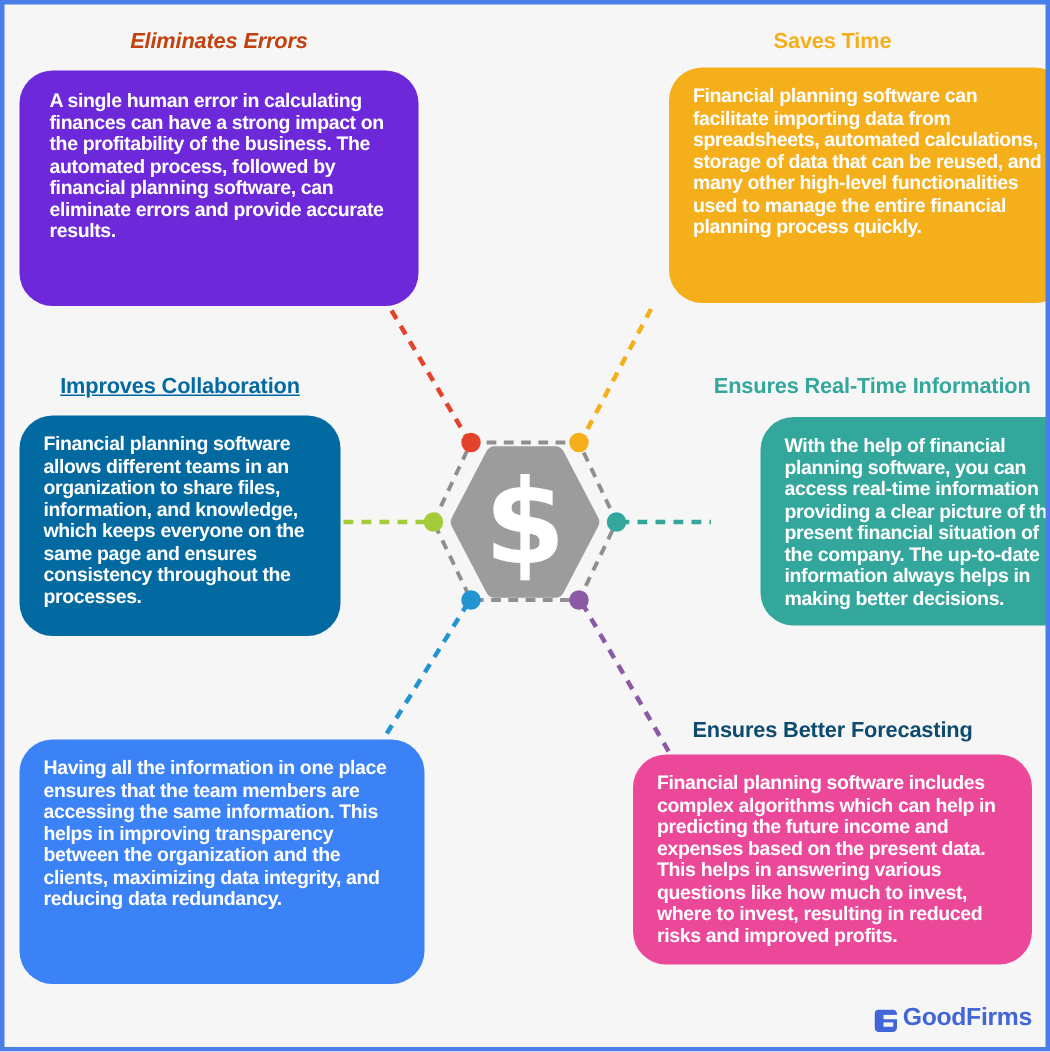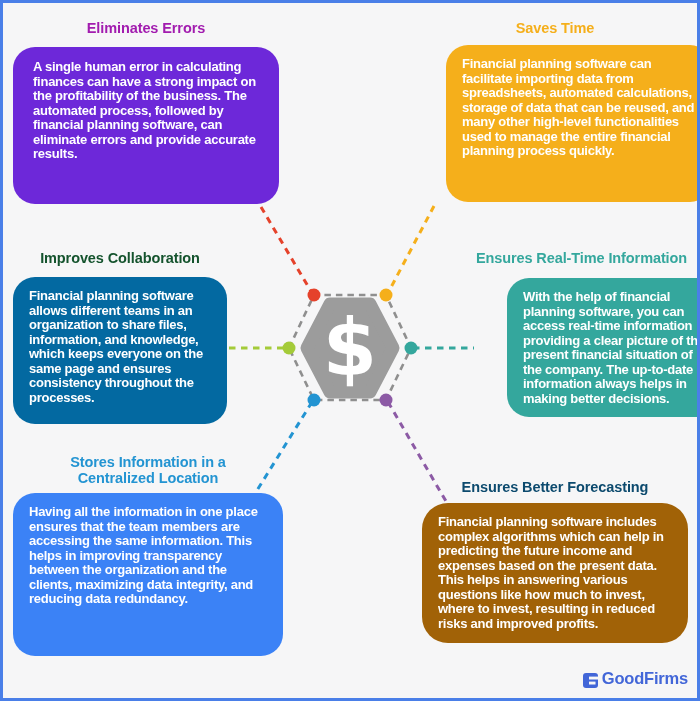--- a/index.html
+++ b/index.html
@@ -91,47 +91,46 @@
     <text x="350" y="375" text-anchor="middle" font-family="DejaVu Sans, sans-serif" font-size="78" font-weight="bold" fill="#ffffff">$</text>
 
     <circle cx="314" cy="295" r="6.5" fill="#e5422b"></circle>
     <circle cx="386" cy="295" r="6.5" fill="#f5af1b"></circle>
     <circle cx="289" cy="348" r="6.5" fill="#a4cb39"></circle>
     <circle cx="411" cy="348" r="6.5" fill="#34a79d"></circle>
     <circle cx="314" cy="400" r="6.5" fill="#2394d2"></circle>
     <circle cx="386" cy="400" r="6.5" fill="#8c5aa5"></circle>
   </svg>
 
-  <div class="section-title title-red" style="color: #a21caf;">Eliminates Errors</div>
+  <div class="section-title title-red" style="color: #c2410c; font-style: italic;">Eliminates Errors</div>
   <div class="card card-red" style="background: #6d28d9;">
     <p>A single human error in calculating finances can have a strong impact on the profitability of the business. The automated process, followed by financial planning software, can eliminate errors and provide accurate results.</p>
   </div>
 
   <div class="section-title title-yellow" style="color: rgb(245, 175, 27);">Saves Time</div>
   <div class="card card-yellow" style="background: rgb(245, 175, 27);">
     <p>Financial planning software can facilitate importing data from spreadsheets, automated calculations, storage of data that can be reused, and many other high-level functionalities used to manage the entire financial planning process quickly.</p>
   </div>
 
-  <div class="section-title title-green" style="color: #14532d;">Improves Collaboration</div>
+  <div class="section-title title-green" style="color: #0369a1; text-decoration: underline;">Improves Collaboration</div>
   <div class="card card-green" style="background: #0369a1;">
     <p>Financial planning software allows different teams in an organization to share files, information, and knowledge, which keeps everyone on the same page and ensures consistency throughout the processes.</p>
   </div>
 
   <div class="section-title title-teal" style="color: rgb(52, 167, 157);">Ensures Real-Time Information</div>
   <div class="card card-teal" style="background: rgb(52, 167, 157);">
     <p>With the help of financial planning software, you can access real-time information providing a clear picture of the present financial situation of the company. The up-to-date information always helps in making better decisions.</p>
   </div>
 
-  <div class="section-title title-blue" style="color: rgb(35, 148, 210);">Stores Information in a Centralized Location</div>
   <div class="card card-blue" style="background: #3b82f6;">
     <p>Having all the information in one place ensures that the team members are accessing the same information. This helps in improving transparency between the organization and the clients, maximizing data integrity, and reducing data redundancy.</p>
   </div>
 
   <div class="section-title title-purple" style="color: #0c4a6e;">Ensures Better Forecasting</div>
-  <div class="card card-purple" style="background: #a16207; border-radius: 26px;">
+  <div class="card card-purple" style="background: #ec4899;">
     <p>Financial planning software includes complex algorithms which can help in predicting the future income and expenses based on the present data. This helps in answering various questions like how much to invest, where to invest, resulting in reduced risks and improved profits.</p>
   </div>
 
   <div class="footer">
     <svg width="15" height="15" viewBox="0 0 15 15">
       <rect x="0" y="0" width="15" height="15" rx="3" fill="#4266d8"></rect>
       <rect x="6" y="3.6" width="9" height="2.9" fill="#f6f6f7"></rect>
       <rect x="6" y="8.6" width="6.5" height="2.9" fill="#f6f6f7"></rect>
     </svg>
     <span class="wordmark" style="color: rgb(66, 102, 216);">GoodFirms</span>

